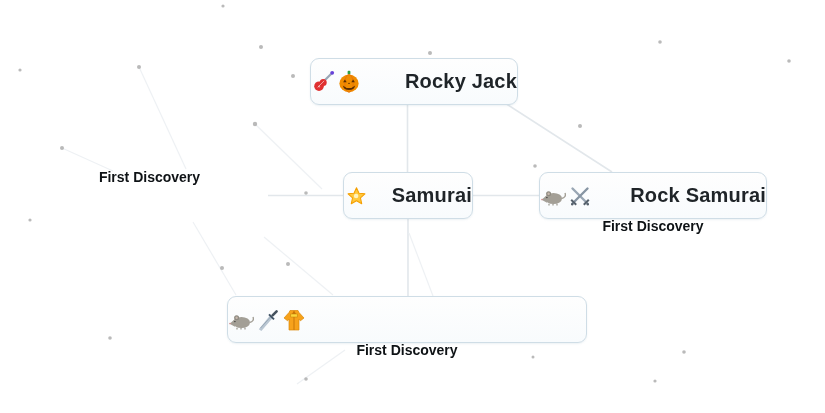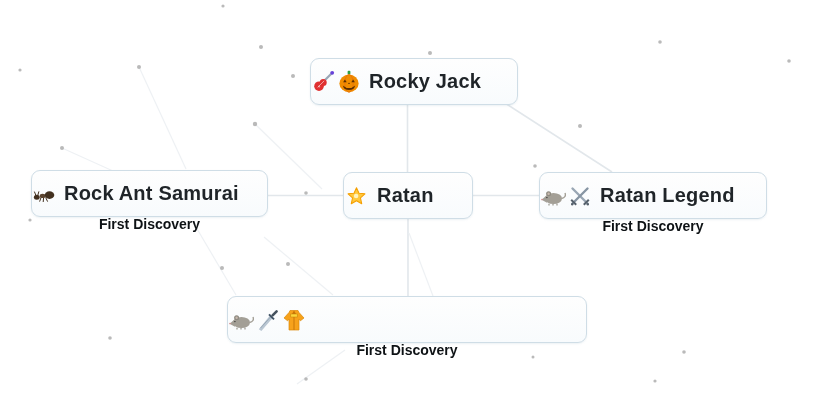--- a/index.html
+++ b/index.html
@@ -4,21 +4,21 @@
 <style>
   html,body{margin:0;padding:0;background:#fff;}
   #canvas{
     position:relative;width:825px;height:413px;background:#ffffff;
     overflow:hidden;font-family:"Liberation Sans",sans-serif;
   }
   #edges{position:absolute;left:0;top:0;}
   .node{position:absolute;display:flex;flex-direction:column;align-items:center;}
   .box{
     box-sizing:border-box;width:100%;height:47px;
-    display:flex;align-items:center;justify-content:flex-start;gap:8px;
+    display:flex;align-items:center;justify-content:space-between;gap:8px;
     background:linear-gradient(180deg,#fefefe 0%,#f8fbfd 100%);
     border:1px solid #cfdde6;border-radius:9px;
     box-shadow:0 1px 2px rgba(150,175,195,.18);
     cursor:grab;
   }
   .icos{display:flex;align-items:center;gap:2px;}
   .icos svg{display:block;}
   .lbl{
     font-size:20px;font-weight:700;color:#1f2428;white-space:nowrap;
     letter-spacing:.2px;line-height:1;padding-bottom:1px;
@@ -91,44 +91,32 @@
           <path d="M14.3 12.2l1.8-2.8 1.8 2.8z" fill="#5a2d00"></path>
           <path d="M11 14.1l1-1.6 1 1.6z" fill="#5a2d00"></path>
           <path d="M5.8 15.4q6.2 5.4 12.4 0-1.2 4.6-6.2 4.6t-6.2-4.6z" fill="#5a2d00"></path>
         </svg>
       </span>
       <span class="lbl">Rocky Jack</span>
     </div>
   </div>
 
   <div class="node" style="left:31px;top:170px;width:237px;">
-    <div class="box">
-      <span class="icos">
-        <svg width="24" height="24" viewBox="0 0 24 24">
-          <path d="M3.8 13.2 2.4 9.6 M5.9 13 6.9 9.4" stroke="#42301f" stroke-width="1" fill="none"></path>
-          <path d="M9 15.6 7.6 19.6 M11.6 15.8 11.2 20 M13.6 15.4 15.6 19.6" stroke="#42301f" stroke-width="1" fill="none"></path>
-          <ellipse cx="4.8" cy="15.2" rx="2.9" ry="2.5" fill="#42301f"></ellipse>
-          <ellipse cx="10.6" cy="13.9" rx="2.9" ry="2.2" fill="#5b4430"></ellipse>
-          <ellipse cx="17.5" cy="13.1" rx="4.8" ry="3.8" fill="#42301f"></ellipse>
-        </svg>
-      </span>
-      <span class="lbl">Rock Ant Samurai</span>
-    </div>
     <div class="cap">First Discovery</div>
   </div>
 
   <div class="node" style="left:343px;top:172px;width:130px;">
     <div class="box">
       <span class="icos">
         <svg width="25" height="25" viewBox="0 0 24 24">
           <polygon points="12,4.5 14.4,9.8 20.1,10.4 15.8,14.2 17,19.9 12,17 7,19.9 8.2,14.2 3.9,10.4 9.6,9.8" fill="#ffc83d" stroke="#f59f00" stroke-width="1" stroke-linejoin="round"></polygon>
           <circle cx="11.6" cy="12.4" r="2.2" fill="#fff3bf"></circle>
         </svg>
       </span>
-      <span class="lbl">Ratan</span>
+      <span class="lbl">Samurai</span>
     </div>
   </div>
 
   <div class="node" style="left:539px;top:172px;width:228px;">
     <div class="box">
       <span class="icos">
         <svg width="26" height="20" viewBox="0 0 26 20">
           <path d="M21.5 12.5c3.5-.5 4.5-3 3.5-5.5" fill="none" stroke="#a39f96" stroke-width="1.4"></path>
           <ellipse cx="13.5" cy="12.5" rx="8.5" ry="5.6" fill="#a39f96"></ellipse>
           <path d="M6.5 9.5 1.6 13.8l5.4 3z" fill="#a39f96"></path>
@@ -140,21 +128,21 @@
         </svg>
         <svg width="24" height="24" viewBox="0 0 24 24">
           <line x1="4.5" y1="4.5" x2="19.5" y2="19.5" stroke="#9aa7b4" stroke-width="2.4" stroke-linecap="round"></line>
           <line x1="19.5" y1="4.5" x2="4.5" y2="19.5" stroke="#8795a3" stroke-width="2.4" stroke-linecap="round"></line>
           <line x1="15.8" y1="20.8" x2="20.8" y2="15.8" stroke="#55606b" stroke-width="2"></line>
           <line x1="3.2" y1="15.8" x2="8.2" y2="20.8" stroke="#55606b" stroke-width="2"></line>
           <circle cx="19.8" cy="20.2" r="1.2" fill="#55606b"></circle>
           <circle cx="4.2" cy="20.2" r="1.2" fill="#55606b"></circle>
         </svg>
       </span>
-      <span class="lbl">Ratan Legend</span>
+      <span class="lbl">Rock Samurai</span>
     </div>
     <div class="cap">First Discovery</div>
   </div>
 
   <div class="node" style="left:227px;top:296px;width:360px;">
     <div class="box">
       <span class="icos">
         <svg width="26" height="20" viewBox="0 0 26 20">
           <path d="M21.5 12.5c3.5-.5 4.5-3 3.5-5.5" fill="none" stroke="#a39f96" stroke-width="1.4"></path>
           <ellipse cx="13.5" cy="12.5" rx="8.5" ry="5.6" fill="#a39f96"></ellipse>

